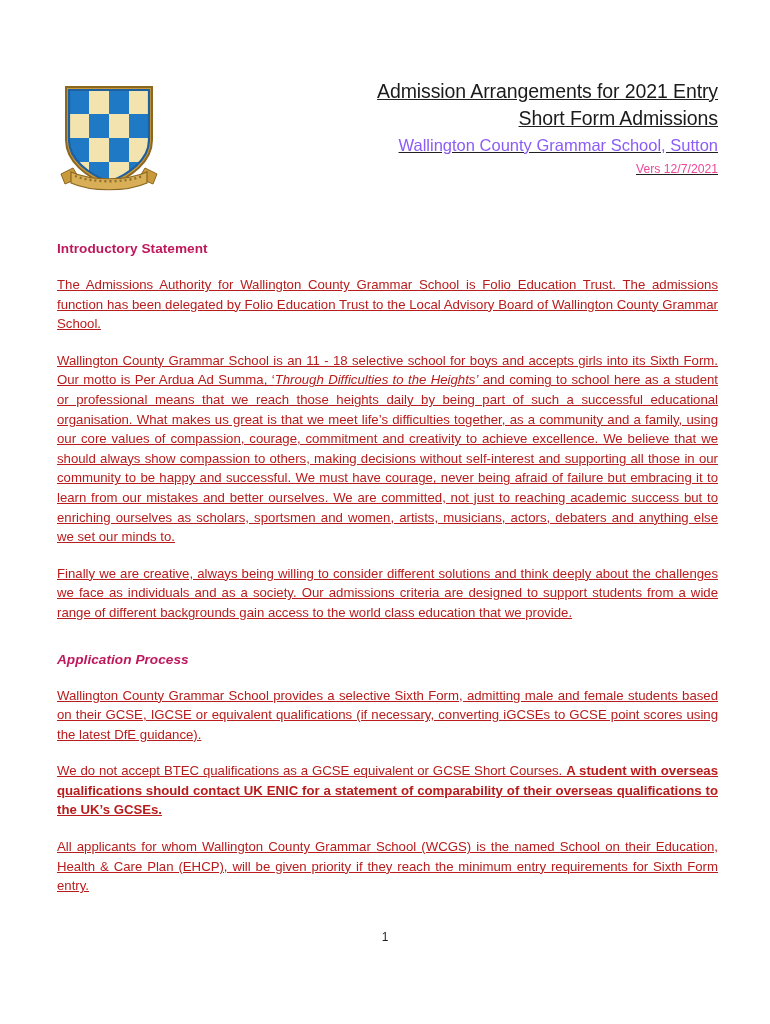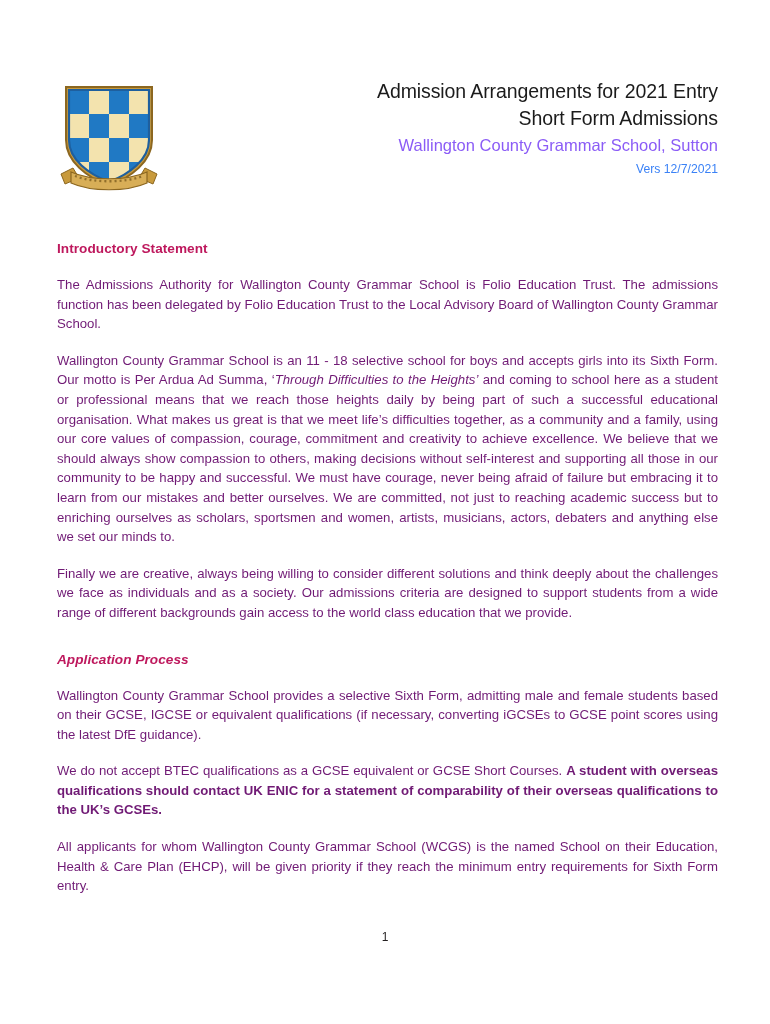--- a/index.html
+++ b/index.html
@@ -27,20 +27,21 @@
 
   
   .doc-header {
     position: absolute;
     top: 78px;
     left: 57px;
     right: 52px;
     display: flex;
     align-items: flex-start;
     justify-content: space-between;
+    text-decoration: underline;
   }
 
   .crest-wrap {
     width: 104px;
     flex: 0 0 104px;
     padding-top: 4px;
   }
   .crest {
     display: block;
   }
@@ -60,21 +61,21 @@
   }
   .header-title-3 {
     font-size: 16.5px;
     line-height: 26px;
     color: #8b5cf6;
     white-space: nowrap;
   }
   .header-version {
     font-size: 12.2px;
     line-height: 22px;
-    color: #3b82f6;
+    color: #ec4899;
     white-space: nowrap;
   }
 
   
   .content {
     position: absolute;
     top: 240px;
     left: 57px;
     width: 661px;
   }
@@ -91,22 +92,23 @@
     margin-top: 28px;
     font-style: italic;
   }
 
   p.body-text {
     font-size: 13.2px;
     line-height: 19.6px;
     margin: 0 0 17px 0;
     text-align: justify;
     text-justify: inter-word;
-    color: #701a75;
+    color: #b91c1c;
     hyphens: none;
+    text-decoration: underline;
   }
   p.body-text:last-child {
     margin-bottom: 0;
   }
   .italic { font-style: italic; }
   .bold { font-weight: bold; }
 
   
   .page-footer {
     position: absolute;

